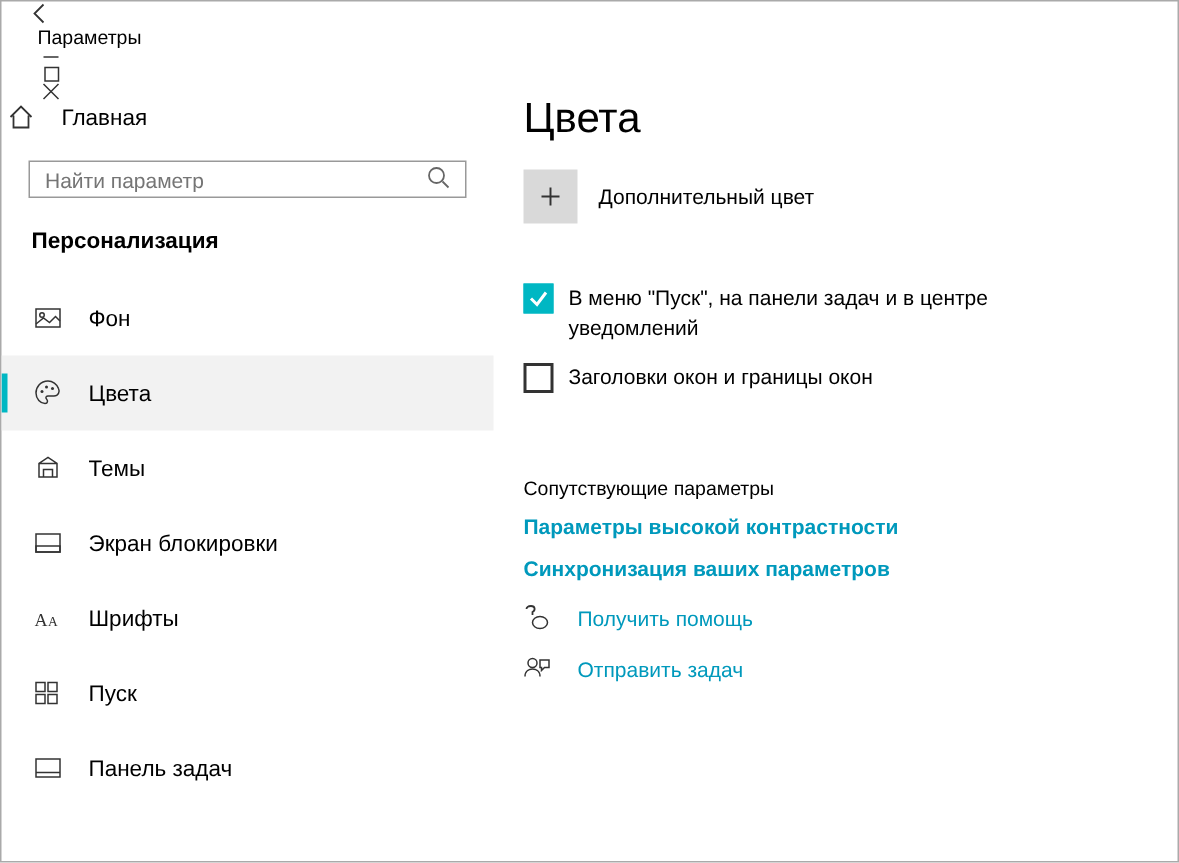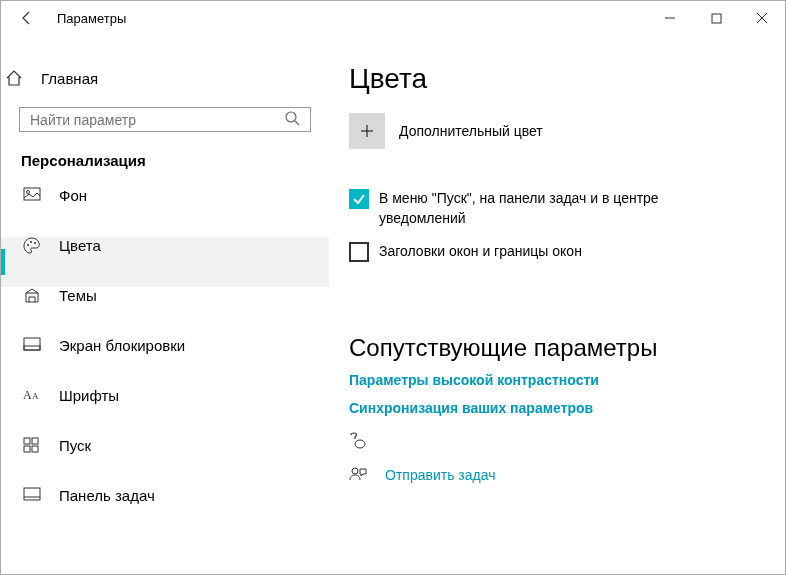--- a/index.html
+++ b/index.html
@@ -9,22 +9,22 @@
     background: #fff;
     color: #000;
     width: 786px;
     height: 575px;
     overflow: hidden;
     border: 1px solid #aaa;
   }
   .titlebar {
     height: 34px;
     display: flex;
-    align-items: center;
     padding-left: 10px;
+    flex-direction: column;
   }
   .titlebar .back {
     width: 32px; height: 32px;
     display: flex; align-items: center; justify-content: center;
   }
   .titlebar .title {
     margin-left: 14px;
     font-size: 13px;
   }
   .titlebar .spacer { flex: 1; }
@@ -66,21 +66,21 @@
     color: #333;
     background: transparent;
   }
   .section-title {
     font-weight: 600;
     font-size: 15px;
     padding: 2px 20px 18px 20px;
   }
   .nav-item {
     display: flex;
-    align-items: flex-start;
+    align-items: center;
     height: 50px;
     padding-left: 22px;
     position: relative;
   }
   .nav-item .icon { width: 22px; display:flex; align-items:center; }
   .nav-item .label { margin-left: 14px; font-size: 15px; }
   .nav-item.active::before {
     content: "";
     position: absolute;
     left: 0; top: 12px;
@@ -119,22 +119,22 @@
     flex-shrink: 0;
     display:flex; align-items:center; justify-content:center;
   }
   .check.checked {
     background: #00b7c3;
     border-color: #00b7c3;
     color: #fff;
   }
   .check-label { font-size: 14px; line-height: 1.4; }
   .h2 {
-    margin-top: 72px;
-    font-size: 24px; font-weight: 400;
+    margin-top: 56px;
+    font-size: 13px; font-weight: 400;
     margin-bottom: 10px;
   }
   .link {
     color: #00758f;
     font-size: 14px;
     display: block;
     margin-bottom: 12px;
     font-weight: bold;
   }
   .link2 { color: #0099bc; }
@@ -296,20 +296,21 @@
     <a class="link link2">Параметры высокой контрастности</a>
     <a class="link link2">Синхронизация ваших параметров</a>
 
     <div class="help-row">
       <span class="icon">
         <svg width="18" height="18" viewBox="0 0 18 18">
             <path d="M2 3 C2 2 3 1 5 1 C8 1 8 4 6 5 L6 7 M6 9 L6 9" stroke="#333" fill="none" stroke-width="1.2"></path>
             <ellipse cx="11" cy="12" rx="5" ry="4" stroke="#333" fill="none"></ellipse>
           </svg>
       </span>
+      <span class="label">Получить помощь</span>
     </div>
     <div class="help-row">
       <span class="icon">
         <svg width="18" height="18" viewBox="0 0 18 18">
             <circle cx="6" cy="5" r="3" stroke="#333" fill="none"></circle>
             <path d="M1 14 C1 10 4 9 6 9 C8 9 11 10 11 14" stroke="#333" fill="none"></path>
             <path d="M11 3 L17 3 L17 8 L14 8 L12 10 L12 8 L11 8 Z" stroke="#333" fill="none"></path>
           </svg>
       </span>
       <span class="label">Отправить задач</span>

